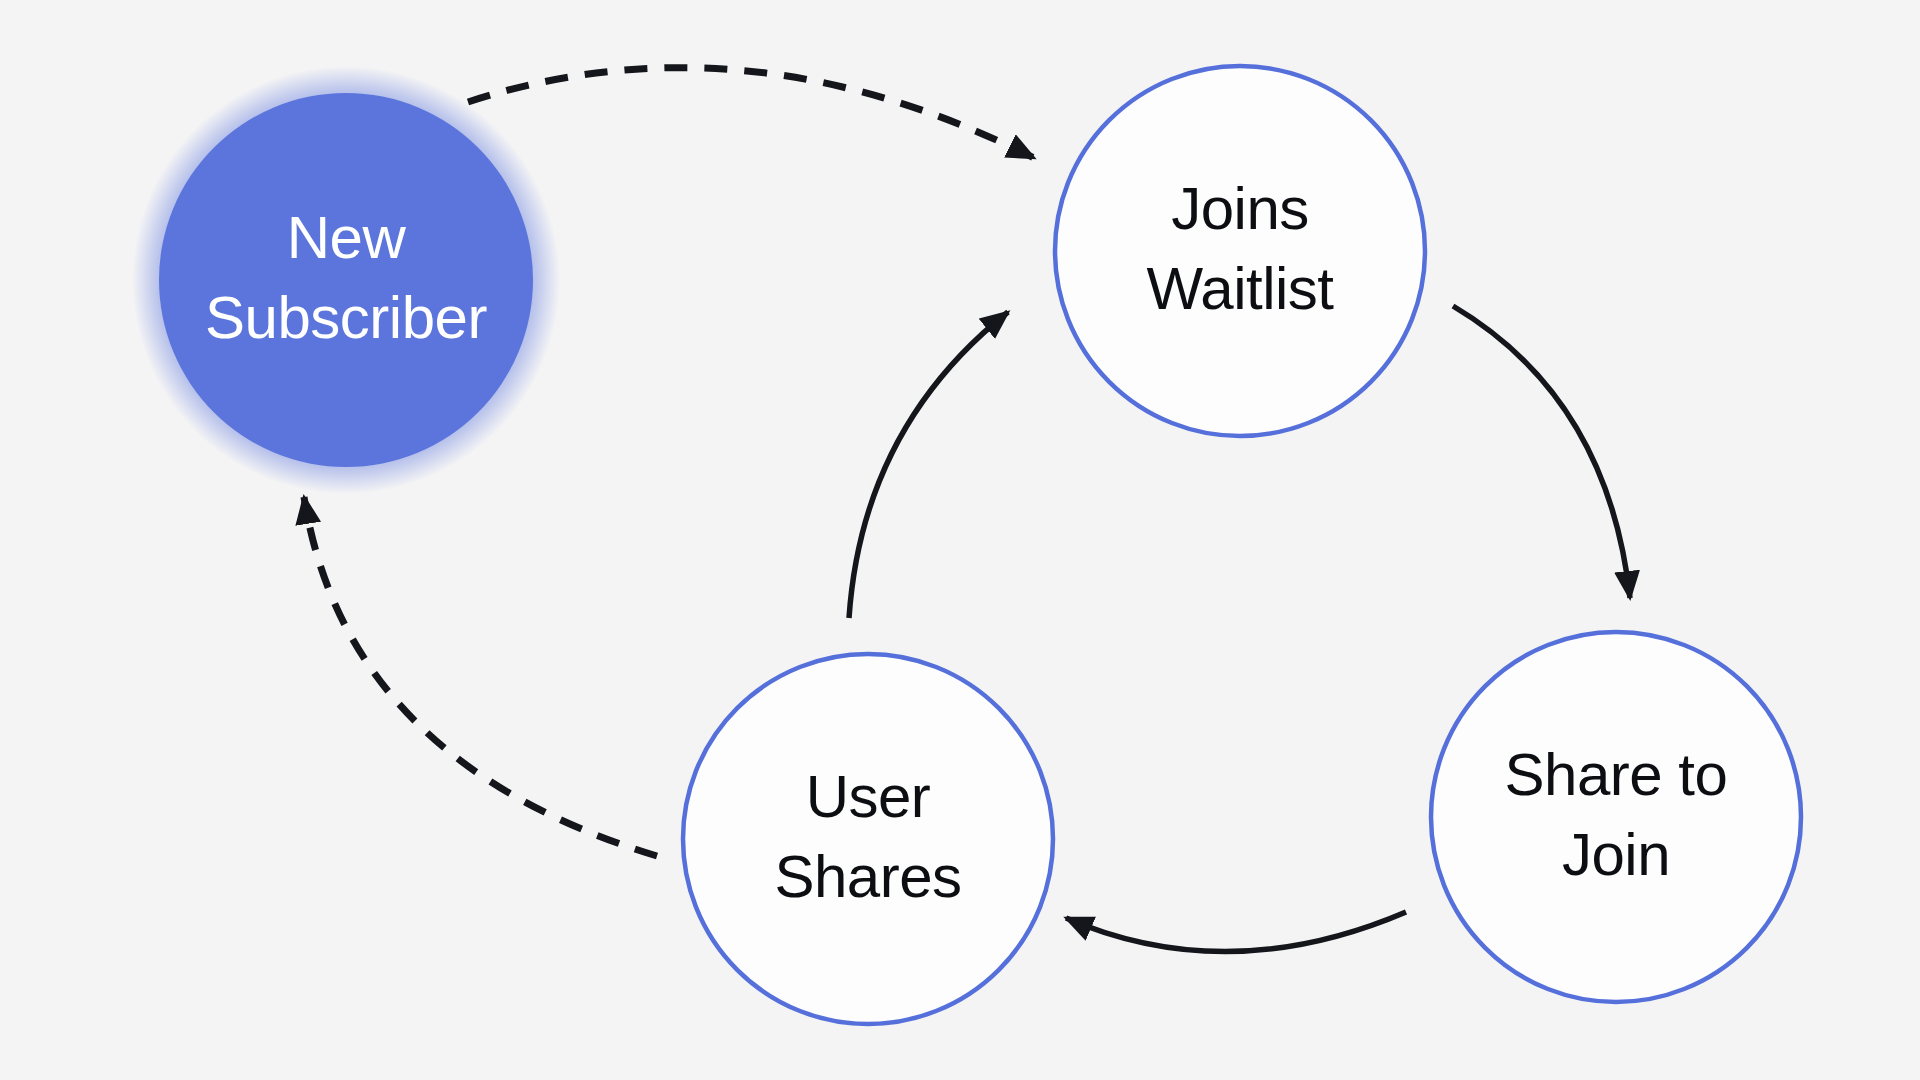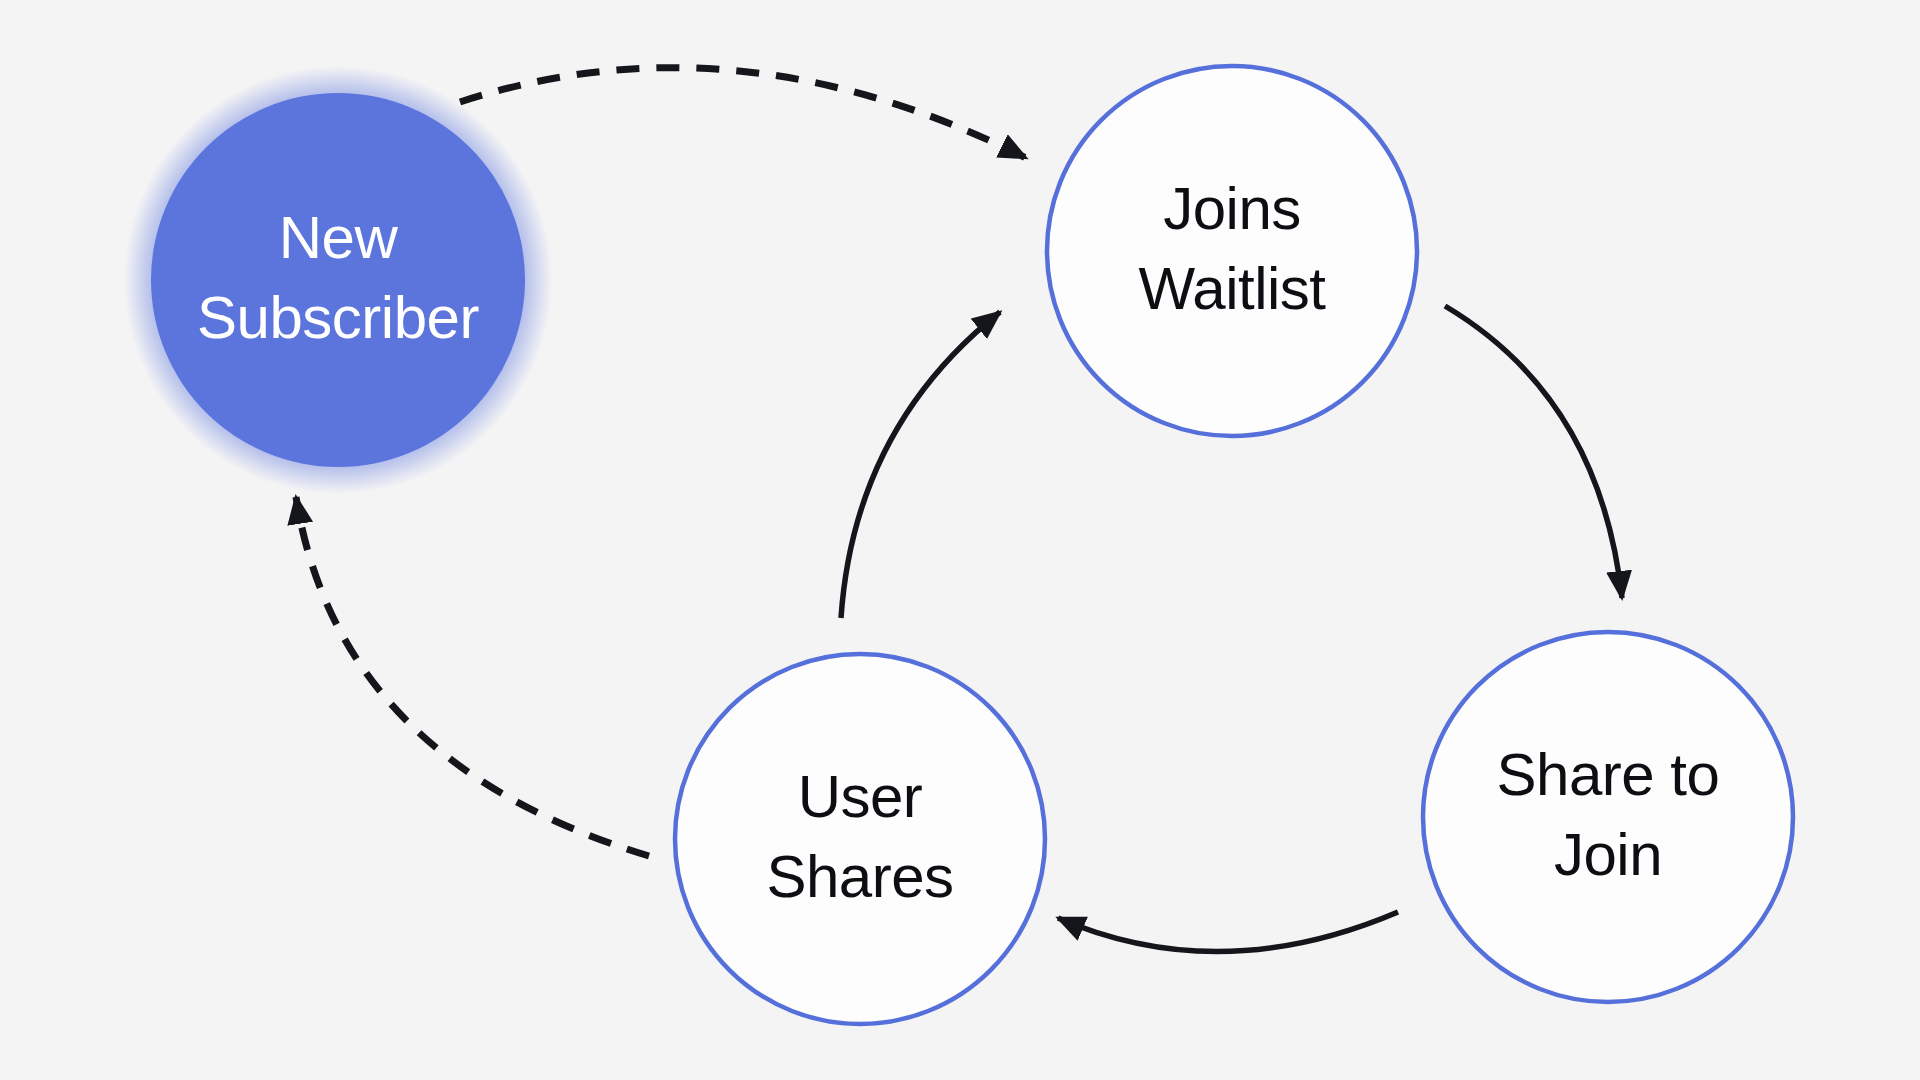--- a/index.html
+++ b/index.html
@@ -6,21 +6,21 @@
     margin: 0;
     padding: 0;
     width: 1920px;
     height: 1080px;
     background: #f4f4f5;
     overflow: hidden;
     font-family: "Liberation Sans", sans-serif;
   }
   .stage {
     position: absolute;
-    top: 0; left: 8px;
+    top: 0; left: 16px;
     width: 1680px;
     height: 1080px;
   }
   svg { display: block; }
 
   .node-circle-outlined {
     fill: #fdfdfe;
     stroke: #5570da;
     stroke-width: 4.5;
   }

